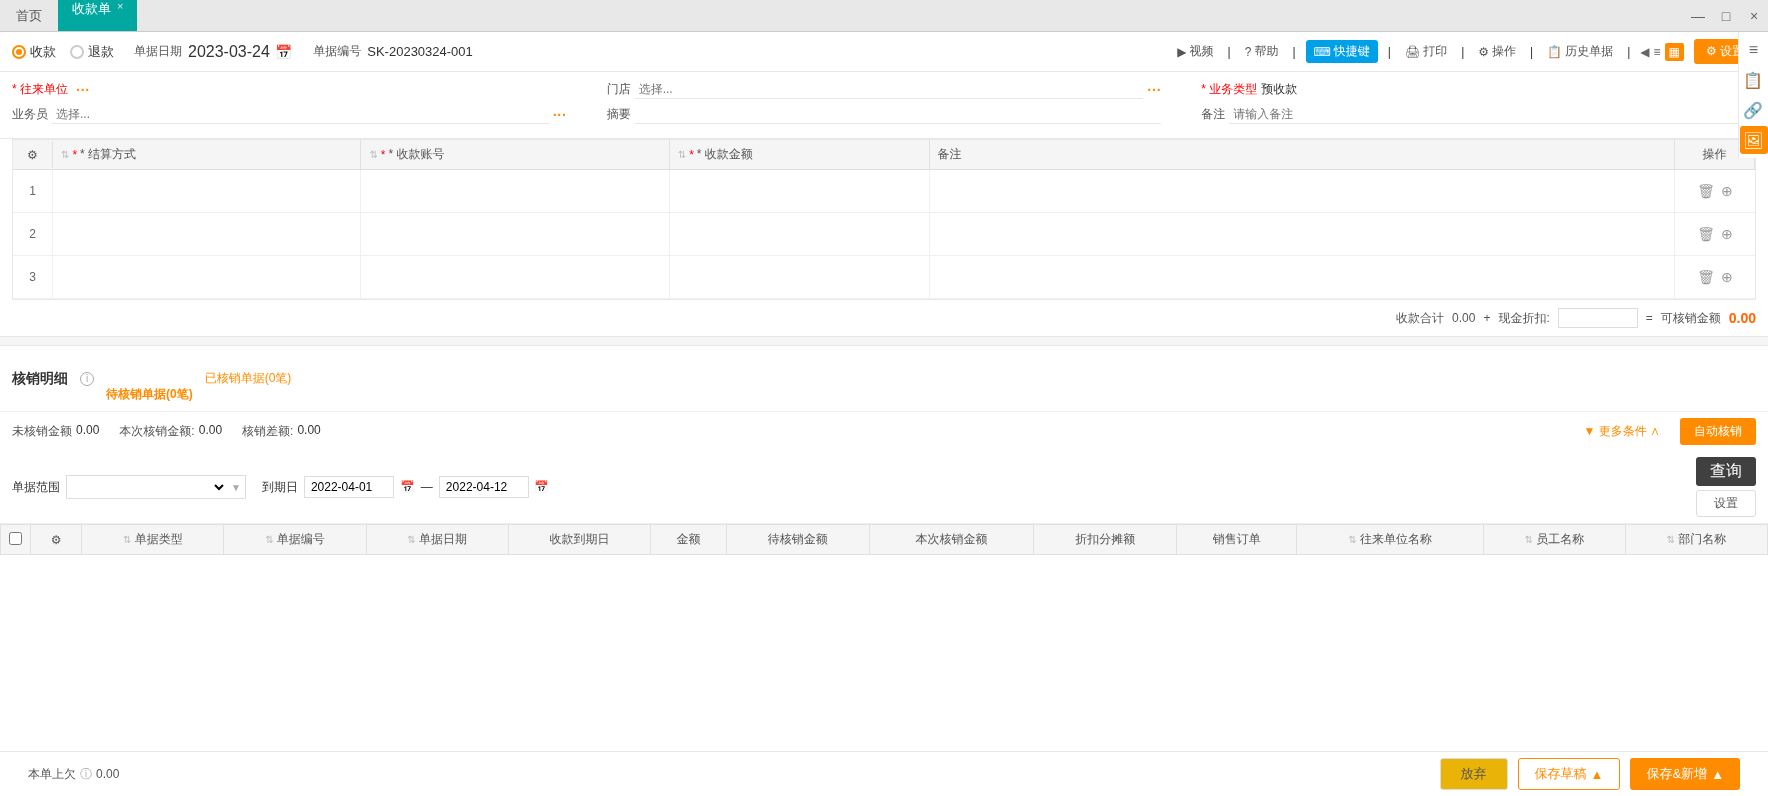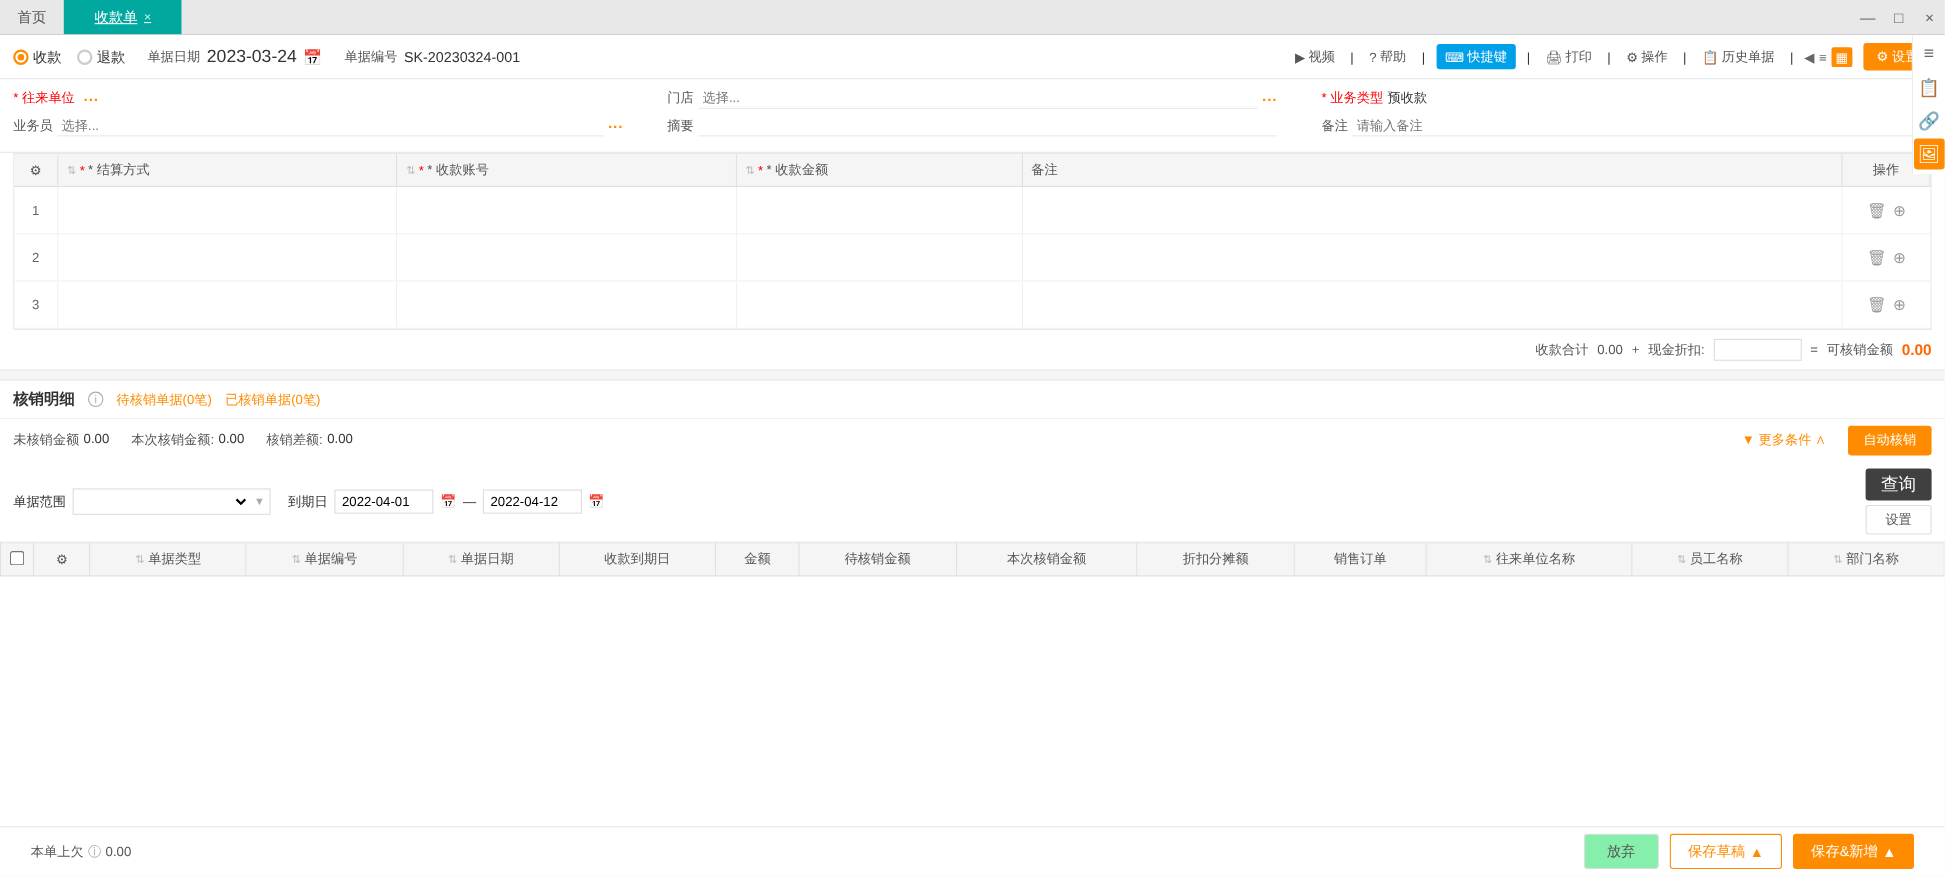--- a/index.html
+++ b/index.html
@@ -1,20 +1,20 @@
 <!DOCTYPE html>
 <html><head>
   <meta charset="utf-8">
   <style>
     * { box-sizing: border-box; margin: 0; padding: 0; }
     body { font-family: "Microsoft YaHei", "PingFang SC", Arial, sans-serif; font-size: 12px; background: #f0f2f5; color: #333; overflow: hidden; }
 
     
     .tab-bar { display: flex; align-items: center; background: #e8e8e8; height: 32px; border-bottom: 1px solid #ccc; }
-    .tab-item { padding: 0 28px; height: 100%; display: flex; align-items: center; cursor: pointer; font-size: 13px; color: #555; text-decoration: underline; }
+    .tab-item { padding: 0 14px; height: 100%; display: flex; align-items: flex-start; cursor: pointer; font-size: 13px; color: #555; }
     .tab-item.active { background: #00a8a0; color: #fff; }
     .tab-item .tab-close { margin-left: 6px; font-size: 11px; color: rgba(255,255,255,0.8); cursor: pointer; }
     .tab-home { padding: 0 16px; color: #555; font-size: 13px; cursor: pointer; }
     .window-controls { margin-left: auto; display: flex; }
     .window-btn { width: 28px; height: 32px; display: flex; align-items: center; justify-content: center; cursor: pointer; font-size: 14px; color: #666; }
 
     
     .main-wrap { background: #fff; height: calc(100vh - 32px); display: flex; flex-direction: column; overflow: hidden; }
 
     
@@ -73,21 +73,21 @@
 
     
     .section-divider { background: #f5f5f5; height: 10px; border-top: 1px solid #e8e8e8; border-bottom: 1px solid #e8e8e8; }
 
     
     .writeoff-section { flex: 1; display: flex; flex-direction: column; overflow: hidden; padding: 0; }
     .writeoff-header { display: flex; align-items: center; padding: 8px 12px; gap: 12px; border-bottom: 1px solid #f0f0f0; }
     .section-title { font-size: 14px; font-weight: bold; color: #333; }
     .info-icon { color: #aaa; cursor: pointer; font-size: 12px; border: 1px solid #aaa; border-radius: 50%; width: 14px; height: 14px; display: inline-flex; align-items: center; justify-content: center; font-size: 10px; }
     .tab-link { color: #ff8c00; cursor: pointer; font-size: 12px; }
-    .tab-link.active-tab { font-weight: normal; }
+    .tab-link.active-tab { font-weight: bold; margin-top: 32px; }
 
     .writeoff-stats { display: flex; align-items: center; padding: 6px 12px; gap: 20px; font-size: 12px; color: #555; }
     .stat-item { display: flex; gap: 4px; }
     .stat-val { color: #333; }
     .filter-row-right { margin-left: auto; display: flex; align-items: center; gap: 8px; }
     .more-filter { color: #ff8c00; cursor: pointer; font-size: 12px; }
     .auto-writeoff-btn { background: #ff8c00; color: #fff; border: none; padding: 5px 14px; border-radius: 3px; cursor: pointer; font-size: 12px; }
 
     .filter-inputs { display: flex; align-items: center; padding: 6px 12px; gap: 16px; border-bottom: 1px solid #f0f0f0; }
     .filter-field { display: flex; align-items: center; gap: 6px; font-size: 12px; }
@@ -102,21 +102,21 @@
     .bottom-table { width: 100%; border-collapse: collapse; font-size: 12px; }
     .bottom-table th { background: #f5f5f5; border: 1px solid #e0e0e0; padding: 6px 8px; font-weight: normal; color: #555; white-space: nowrap; }
     .bottom-table th .sort-icon { color: #bbb; font-size: 10px; }
     .checkbox-th { width: 30px; text-align: center; }
 
     
     .footer { display: flex; align-items: center; padding: 6px 28px; border-top: 1px solid #e8e8e8; background: #fff; min-height: 40px; }
     .footer-info { font-size: 12px; color: #555; display: flex; align-items: center; gap: 4px; }
     .footer-info .info-icon2 { color: #aaa; cursor: pointer; }
     .footer-actions { margin-left: auto; display: flex; gap: 10px; }
-    .discard-btn { background: #86efac; color: #555; border: 1px solid #ddd; padding: 6px 20px; border-radius: 3px; cursor: pointer; font-size: 13px; }
+    .discard-btn { background: #eab308; color: #555; border: 1px solid #ddd; padding: 6px 20px; border-radius: 3px; cursor: pointer; font-size: 13px; }
     .save-draft-btn { background: #fff; color: #ff8c00; border: 1px solid #ff8c00; padding: 6px 16px; border-radius: 3px; cursor: pointer; font-size: 13px; display: flex; align-items: center; gap: 4px; }
     .save-new-btn { background: #ff8c00; color: #fff; border: none; padding: 6px 16px; border-radius: 3px; cursor: pointer; font-size: 13px; display: flex; align-items: center; gap: 4px; }
 
     
     .right-sidebar { position: fixed; right: 0; top: 32px; width: 30px; display: flex; flex-direction: column; align-items: center; background: #fff; border-left: 1px solid #e8e8e8; padding: 4px 0; gap: 2px; z-index: 10; }
     .sidebar-icon { width: 28px; height: 28px; display: flex; align-items: center; justify-content: center; cursor: pointer; color: #666; font-size: 16px; }
     .sidebar-icon.active { background: #ff8c00; color: #fff; border-radius: 3px; }
 
     .select-dropdown { display: flex; align-items: center; border: 1px solid #ddd; background: #fff; }
     .select-dropdown select { border: none; outline: none; font-size: 12px; background: transparent; flex: 1; padding: 3px 4px; }

